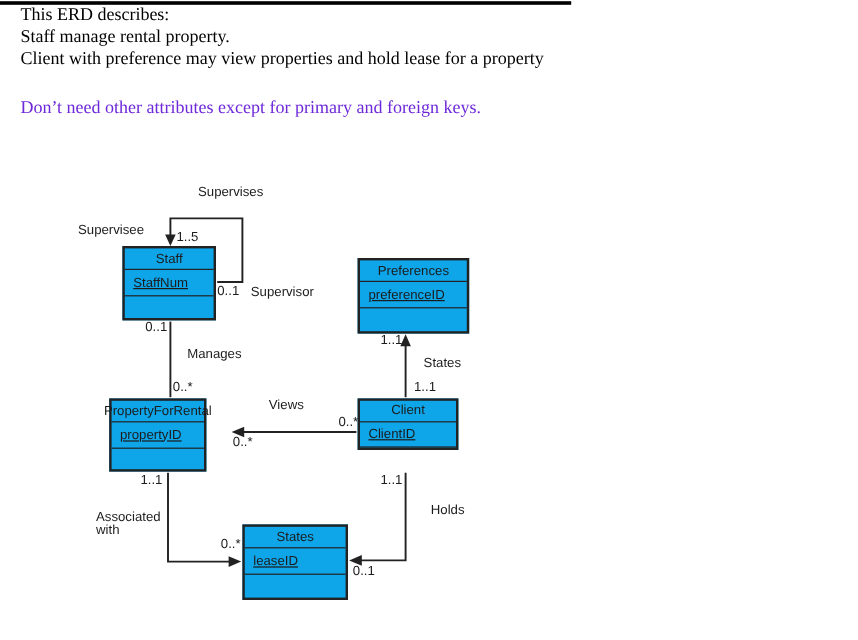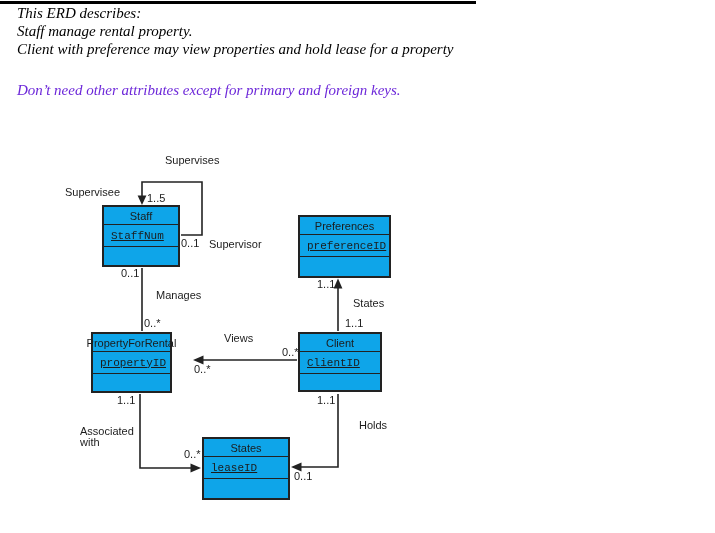--- a/index.html
+++ b/index.html
@@ -3,37 +3,37 @@
 <meta charset="utf-8">
 <style>
   html,body{margin:0;padding:0;background:#fff;}
   .page{
     position:relative;width:715px;height:533px;background:#ffffff;
     font-family:"Liberation Sans",sans-serif;overflow:hidden;
   }
   .top-rule{position:absolute;left:0;top:1px;width:476px;height:3px;background:#000;}
   .doc-line{
     position:absolute;left:17px;white-space:nowrap;
-    font-family:"Liberation Serif",serif;font-size:15px;color:#000;font-style:italic;
+    font-family:"Liberation Serif",serif;font-size:15px;color:#000;
   }
   .doc-note{color:#6d28d9;}
   svg.wires{position:absolute;left:0;top:0;}
   .entity{
     position:absolute;border:2px solid #222;background:#0ea5e9;box-sizing:border-box;
     display:flex;flex-direction:column;color:#1c1c1c;
   }
   .e-title{
     height:18px;border-bottom:1.5px solid #222;display:flex;align-items:center;
     justify-content:center;font-size:11px;box-sizing:border-box;
   }
   .e-attr{
     height:22px;border-bottom:1.5px solid #222;display:flex;align-items:center;
     padding-left:7px;font-size:11px;box-sizing:border-box;
   }
-  .e-attr .pk{text-decoration:underline;font-family:Liberation Mono, monospace;}
+  .e-attr .pk{text-decoration:underline;}
   .e-empty{flex:1;}
   .lbl{
     position:absolute;font-size:11px;color:#1c1c1c;white-space:nowrap;line-height:11px;
   }
   .lbl-2line{text-align:left;white-space:normal;line-height:11px;}
 </style>
 </head>
 <body>
 
 <div class="page">
@@ -82,21 +82,21 @@
   </div>
 
   <div class="entity" style="left:91px;top:332px;width:81px;height:61px">
     <div class="e-title">PropertyForRental</div>
     <div class="e-attr">
         <span class="pk">propertyID</span>
       </div>
     <div class="e-empty"></div>
   </div>
 
-  <div class="entity" style="left:298px;top:332px;width:84px;height:60px">
+  <div class="entity" style="left:298px;top:332px;width:84px;height:43px">
     <div class="e-title">Client</div>
     <div class="e-attr">
         <span class="pk">ClientID</span>
       </div>
     <div class="e-empty"></div>
   </div>
 
   <div class="entity" style="left:202px;top:437px;width:88px;height:63px">
     <div class="e-title">States</div>
     <div class="e-attr">

